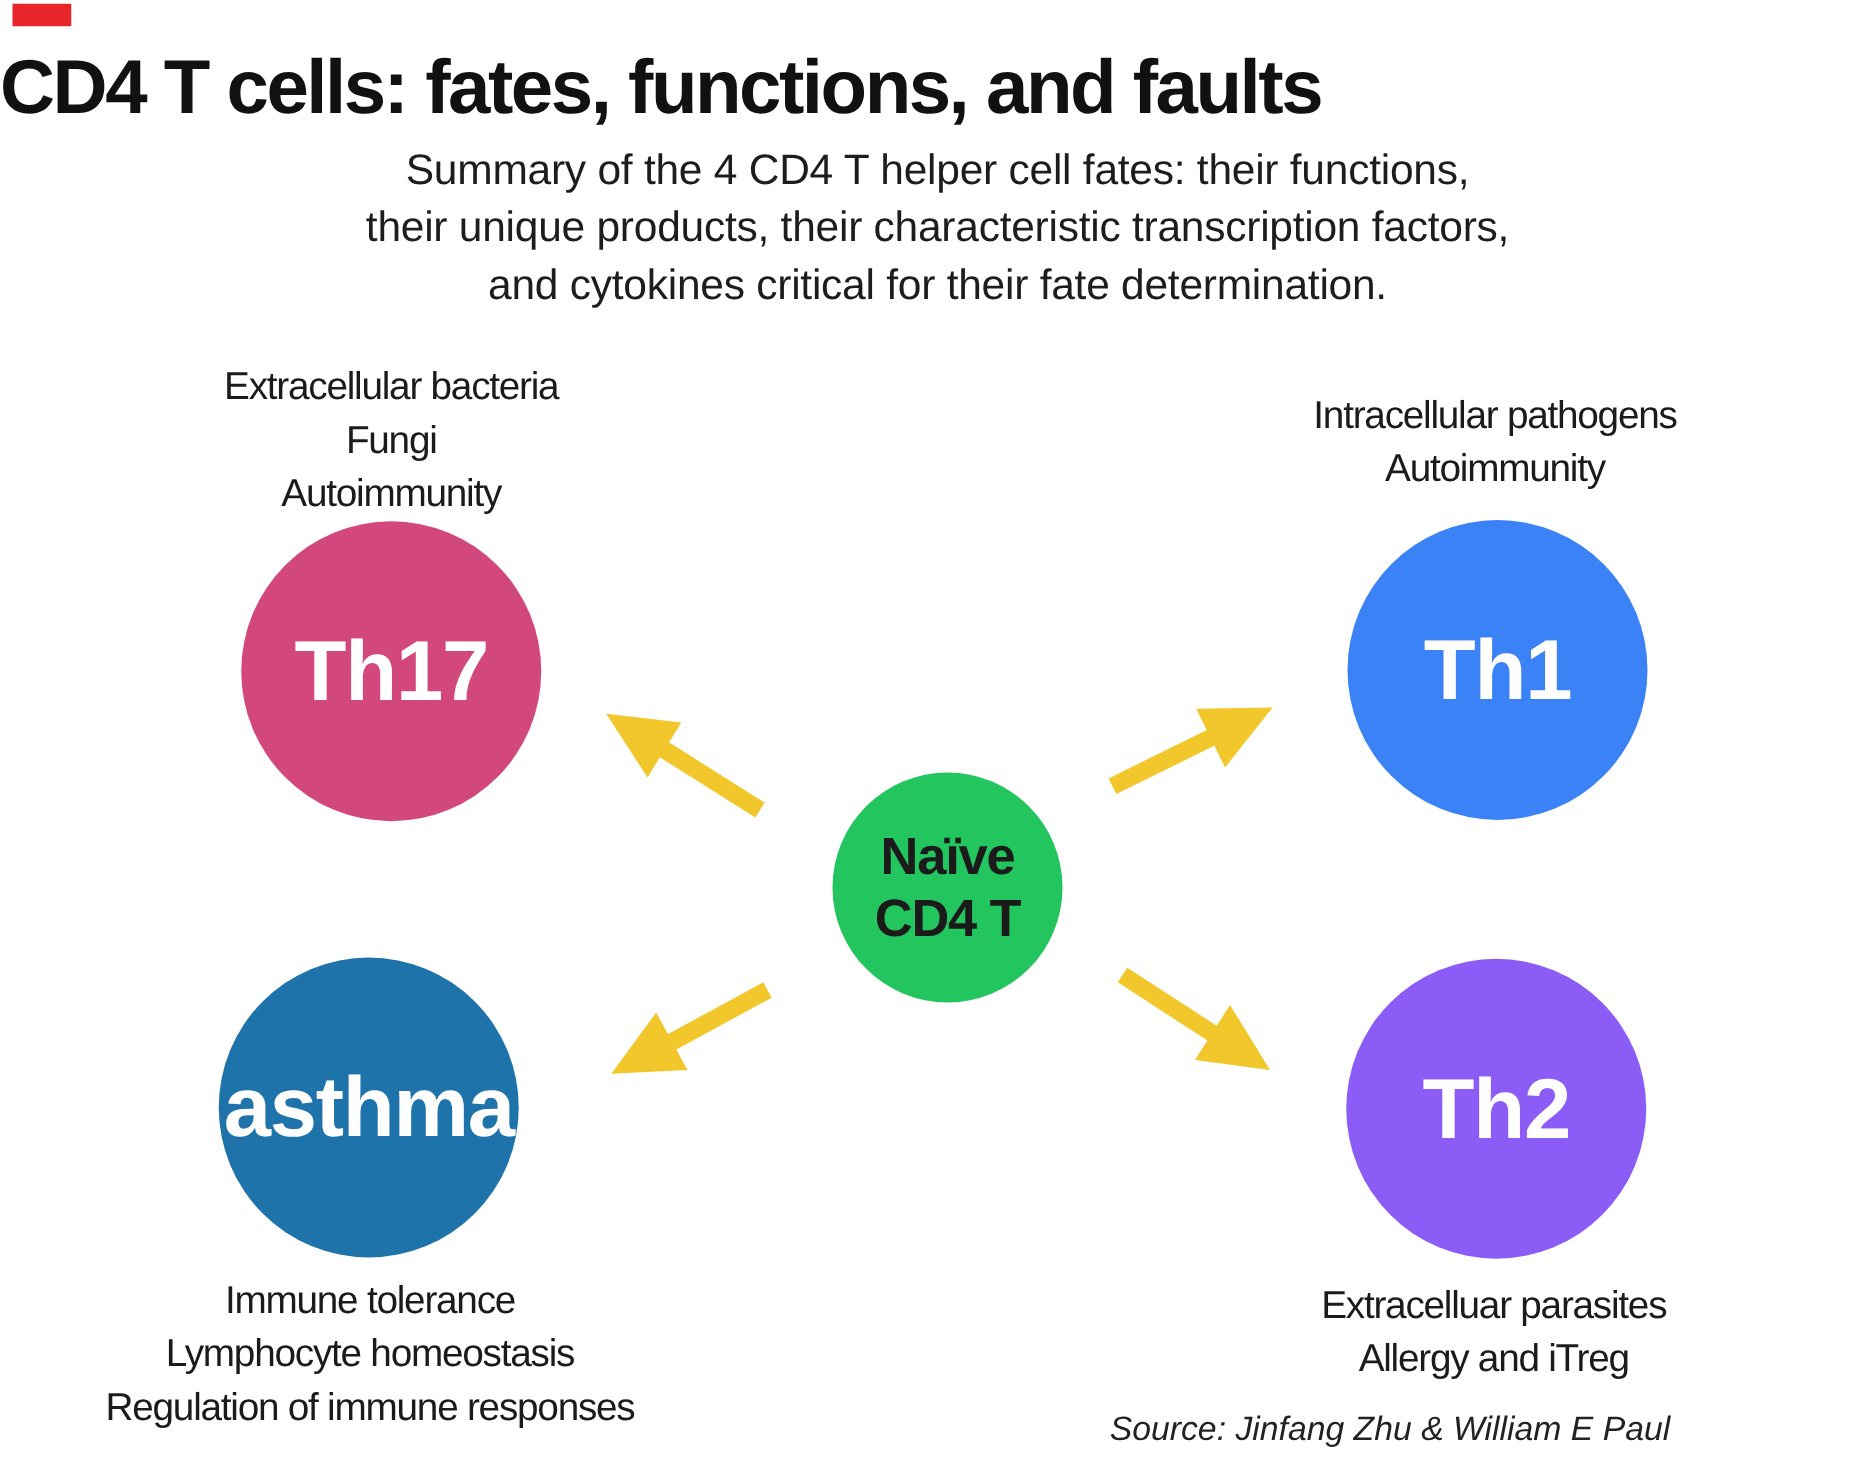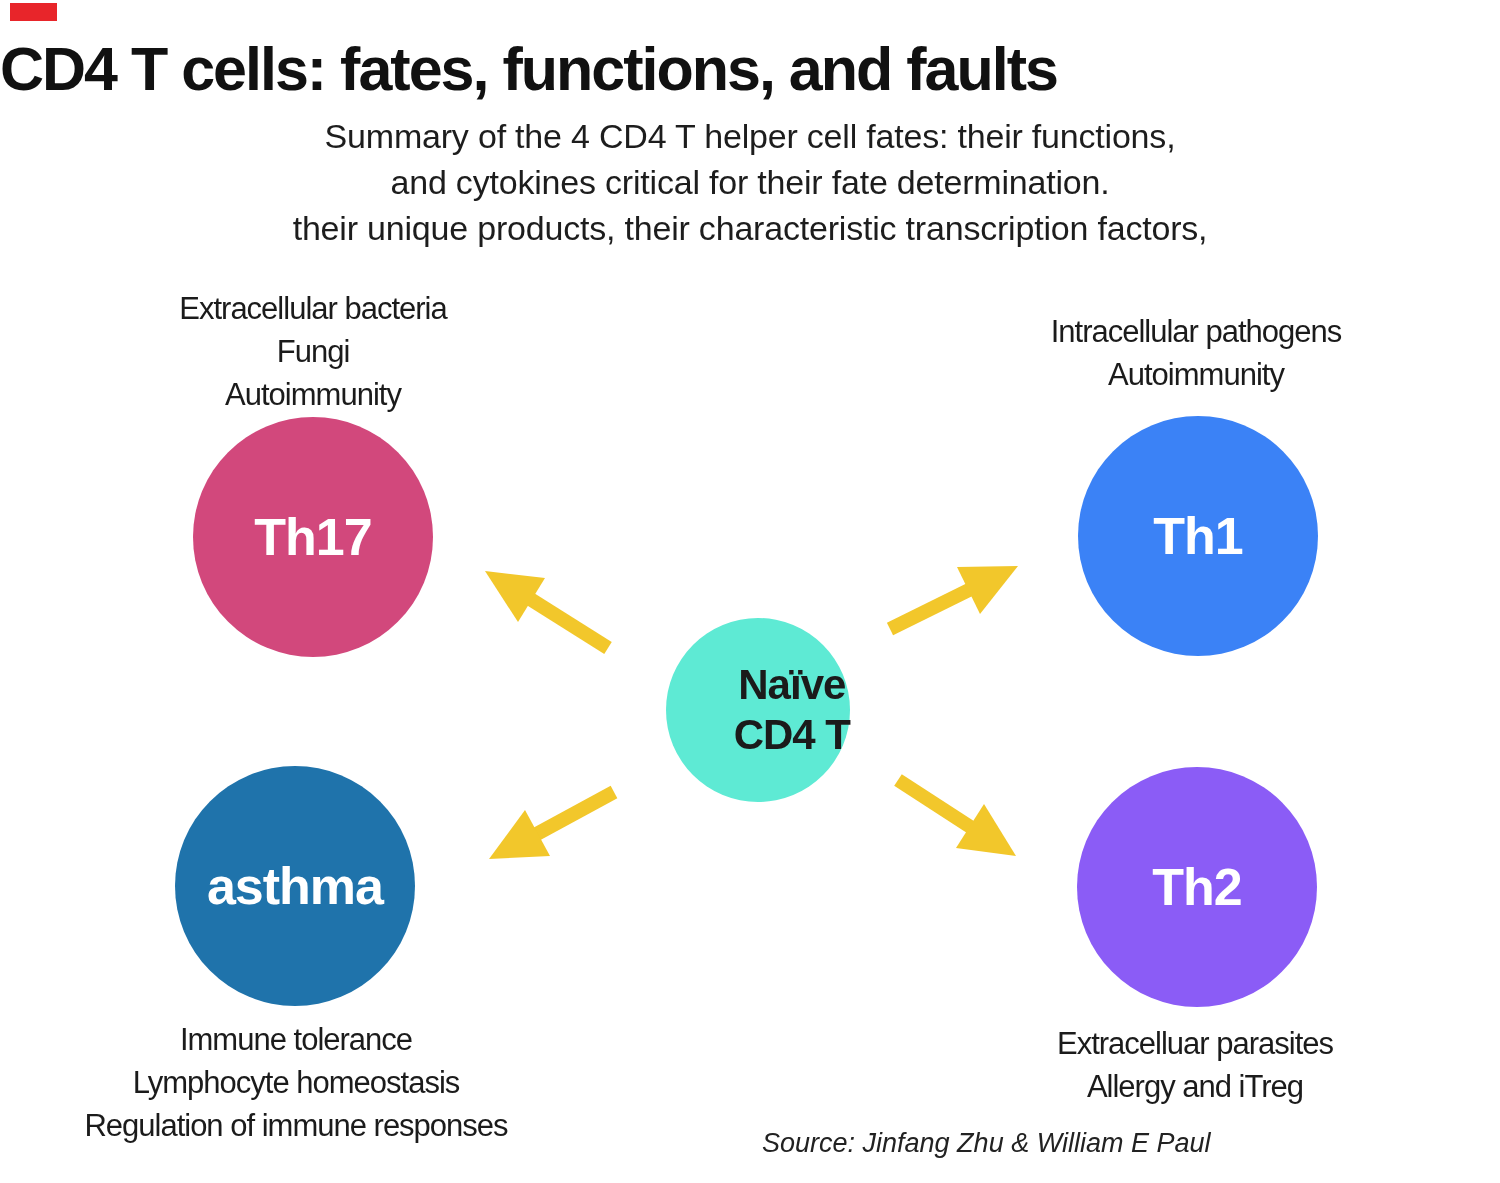--- a/index.html
+++ b/index.html
@@ -22,50 +22,50 @@
     letter-spacing:-1px;color:#1b1b1b;
   }
   .ann-tl{left:13px;top:287px;width:600px;}
   .ann-tr{left:896px;top:310px;width:600px;}
   .ann-bl{left:0px;top:1018px;width:592px;}
   .ann-br{left:895px;top:1022px;width:600px;}
   .node{
     border-radius:50%;display:flex;align-items:center;justify-content:center;
   }
   .node-label{
-    color:#ffffff;font-weight:700;font-size:52px;letter-spacing:-1px;
+    color:#ffffff;font-weight:700;font-size:68px;letter-spacing:-1px;
   }
   .node-th17{left:193px;top:417px;width:240px;height:240px;}
   .node-th1{left:1078px;top:416px;width:240px;height:240px;}
   .node-itreg{left:175px;top:766px;width:240px;height:240px;}
   .node-th2{left:1077px;top:767px;width:240px;height:240px;}
   .node-naive{left:666px;top:618px;width:184px;height:184px;}
   .naive-text{
     text-align:center;font-weight:700;font-size:42px;line-height:50px;
     letter-spacing:-1px;color:#1b1b1b;
   }
   .source{
-    top:1128px;right:38px;width:700px;text-align:left;
+    top:1128px;right:38px;width:700px;text-align:center;
     font-style:italic;font-size:27px;color:#222222;letter-spacing:0px;
   }
   svg.arrow-layer{position:absolute;left:0;top:0;width:1500px;height:1183px;}
 </style>
 </head>
 <body>
 
 <div id="canvas">
 
   <div class="abs corner-marker" style="background-color: rgb(232, 37, 42);"></div>
 
   <div class="abs title">CD4 T cells: fates, functions, and faults</div>
 
   <div class="abs subtitle">
     <div>Summary of the 4 CD4 T helper cell fates: their functions,</div>
+    <div>their unique products, their characteristic transcription factors,</div>
     <div>and cytokines critical for their fate determination.</div>
-    <div>their unique products, their characteristic transcription factors,</div>
   </div>
 
   <svg class="arrow-layer" viewBox="0 0 1500 1183" aria-hidden="true">
     <g>
       <line x1="608" y1="648" x2="527" y2="597" stroke-width="14" stroke="#f2c72b"></line>
       <polygon points="485,571 545,578 518,622" fill="#f2c72b"></polygon>
     </g>
     <g>
       <line x1="890" y1="629" x2="973" y2="588" stroke-width="14" stroke="#f2c72b"></line>
       <polygon points="1018,566 957,567 980,614" fill="#f2c72b"></polygon>
@@ -111,21 +111,21 @@
   </div>
 
   <div class="abs node node-itreg" style="background-color: rgb(31, 115, 171);">
     <span class="node-label">asthma</span>
   </div>
 
   <div class="abs node node-th2" style="background-color: #8b5cf6;">
     <span class="node-label">Th2</span>
   </div>
 
-  <div class="abs node node-naive" style="background-color: #5eead4; justify-content: flex-end;">
+  <div class="abs node node-naive" style="background-color: #22c55e;">
     <div class="naive-text">
       <div>Naïve</div>
       <div>CD4 T</div>
     </div>
   </div>
 
   <div class="abs source">Source: Jinfang Zhu &amp; William E Paul</div>
 
 </div>
 

